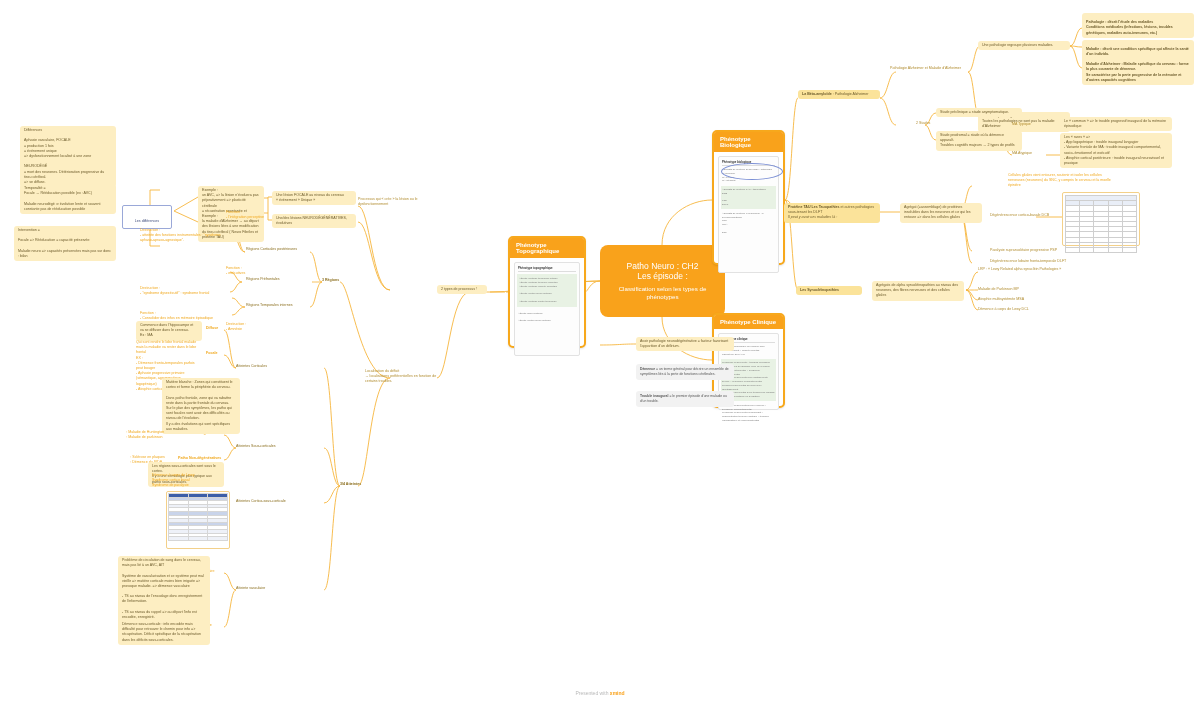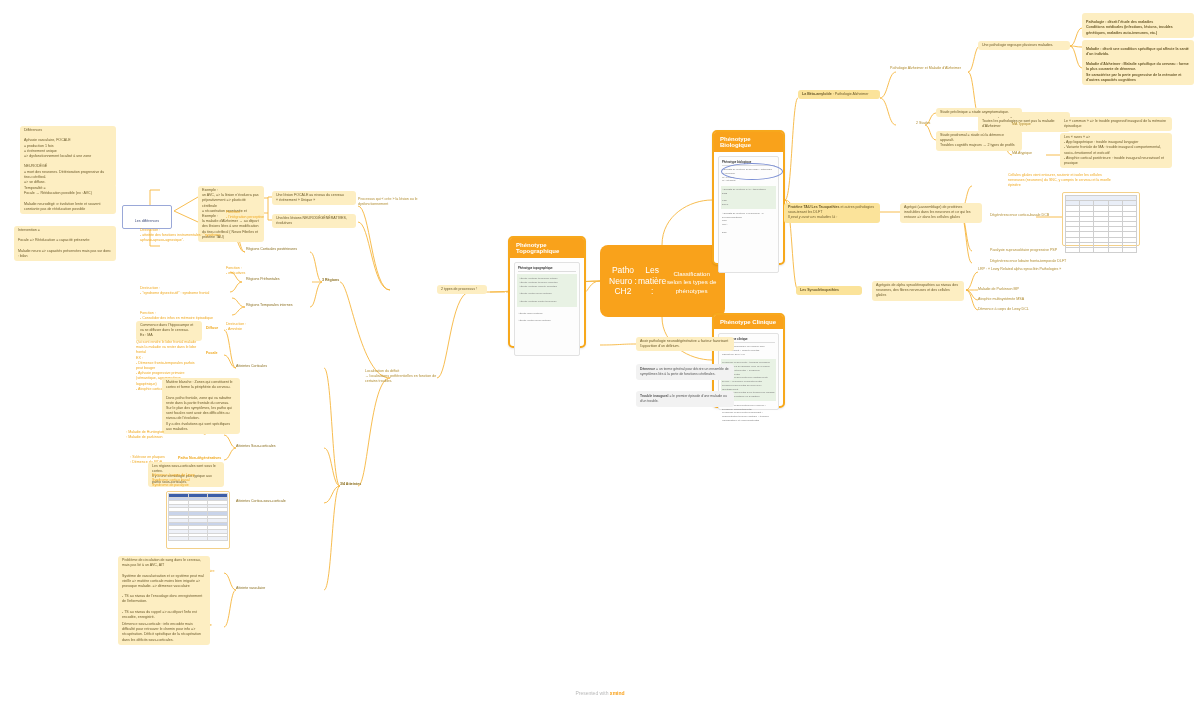--- a/index.html
+++ b/index.html
@@ -19,21 +19,21 @@
   .note{background:#fdf3d4;border-radius:3px;padding:3px 4px;color:#b5912f;
         font-size:3.4px;line-height:1.5;}
   .note.grey{background:#f2f2f2;color:#555;}
   .lbl{font-size:3.6px;color:#8a6d1c;line-height:1.4;}
   .lbl.bold{font-weight:bold;}
   b{font-weight:bold;}
   i{font-style:italic;}
 
   
   #center{width:125px;height:72px;left:600px;top:245px;background:#f9a21b;
-          border-radius:8px;color:#fff;display:flex;flex-direction:row;
+          border-radius:8px;color:#fff;display:flex;flex-direction:column;
           align-items:center;justify-content:center;text-align:center;
           padding:6px 8px;box-sizing:border-box;}
   #center .t1{font-size:8.5px;line-height:1.25;}
   #center .t2{font-size:6.2px;line-height:1.3;margin-top:3px;}
 
   
   .card{border:2px solid #f7a81c;border-radius:5px;background:#fff;
         box-shadow:0 1px 2px rgba(0,0,0,.10);}
   .card .hd{background:#f9a21b;color:#fff;font-size:6px;font-weight:bold;
             padding:4px 6px;border-radius:2px 2px 0 0;}
@@ -139,21 +139,21 @@
 
       <path d="M880 290 L 898 290"></path>
       <path d="M966 290 C 972 290, 972 272, 978 272 M966 290 C 972 290, 972 290, 978 290 M966 290 C 972 290, 972 300, 978 300 M966 290 C 972 290, 972 310, 978 310"></path>
 
       <path d="M600 345 C 620 345, 620 344, 636 344"></path>
     </g>
   </svg>
 
   <div class="n" id="center">
     <div class="t1">Patho Neuro : CH2</div>
-    <div class="t1">Les matière :</div>
+    <div class="t1">Les épisode :</div>
     <div class="t2">Classification selon les types de phénotypes</div>
   </div>
 
   <div class="n card" style="left:712px;top:130px;width:73px;height:135px;">
     <div class="hd">Phénotype Biologique</div>
     <div class="body" style="height:calc(100% - 14px);">
       <div class="shot" style="height:100%;box-sizing:border-box;position:relative;">
         <span class="h">Phénotype biologique</span>
         <span class="li" style="white-space:pre-line;">Agrégats de protéine B-amyloïde : pathologie d'Alzheimer
 MA typique

